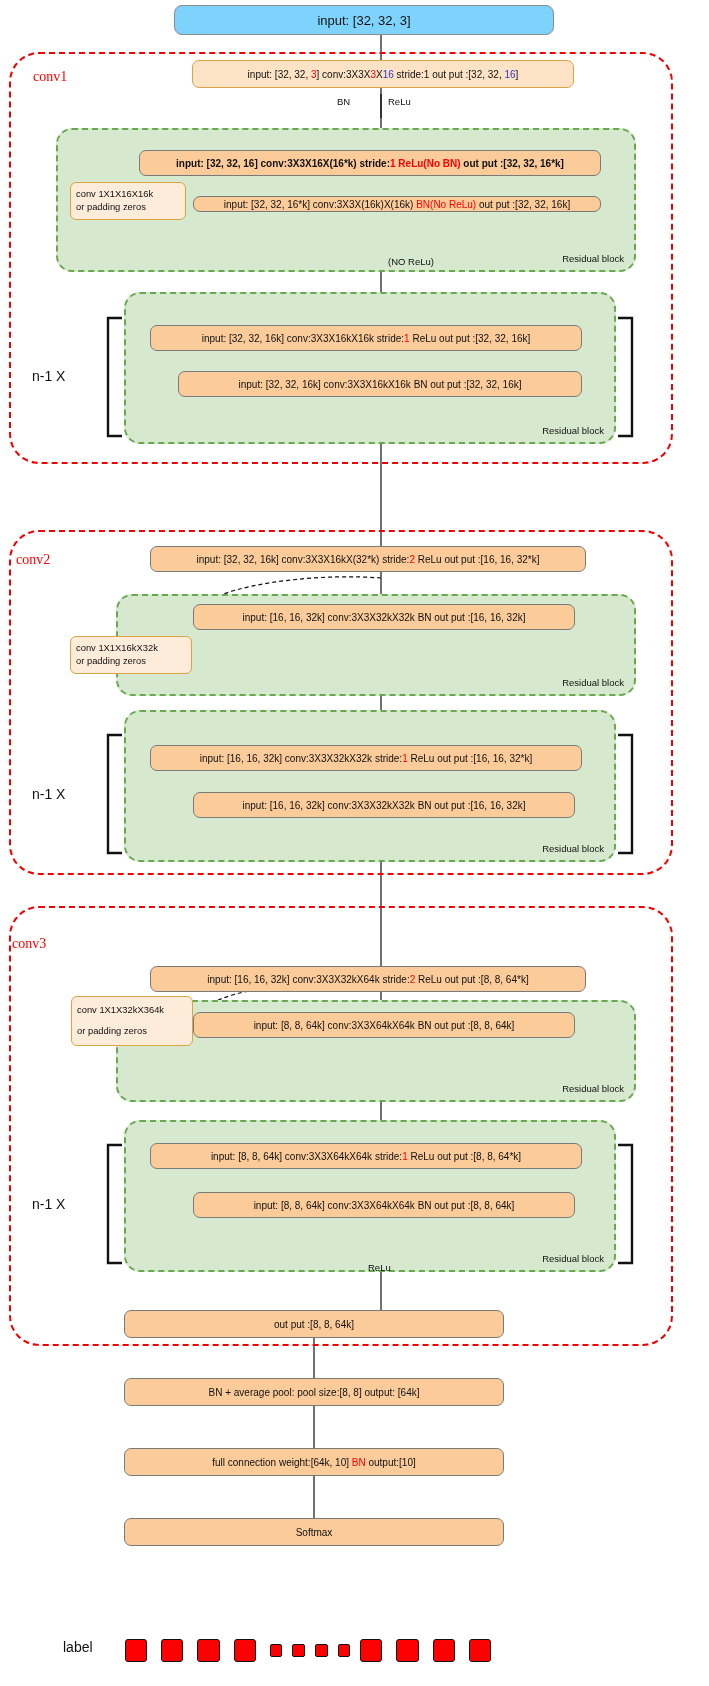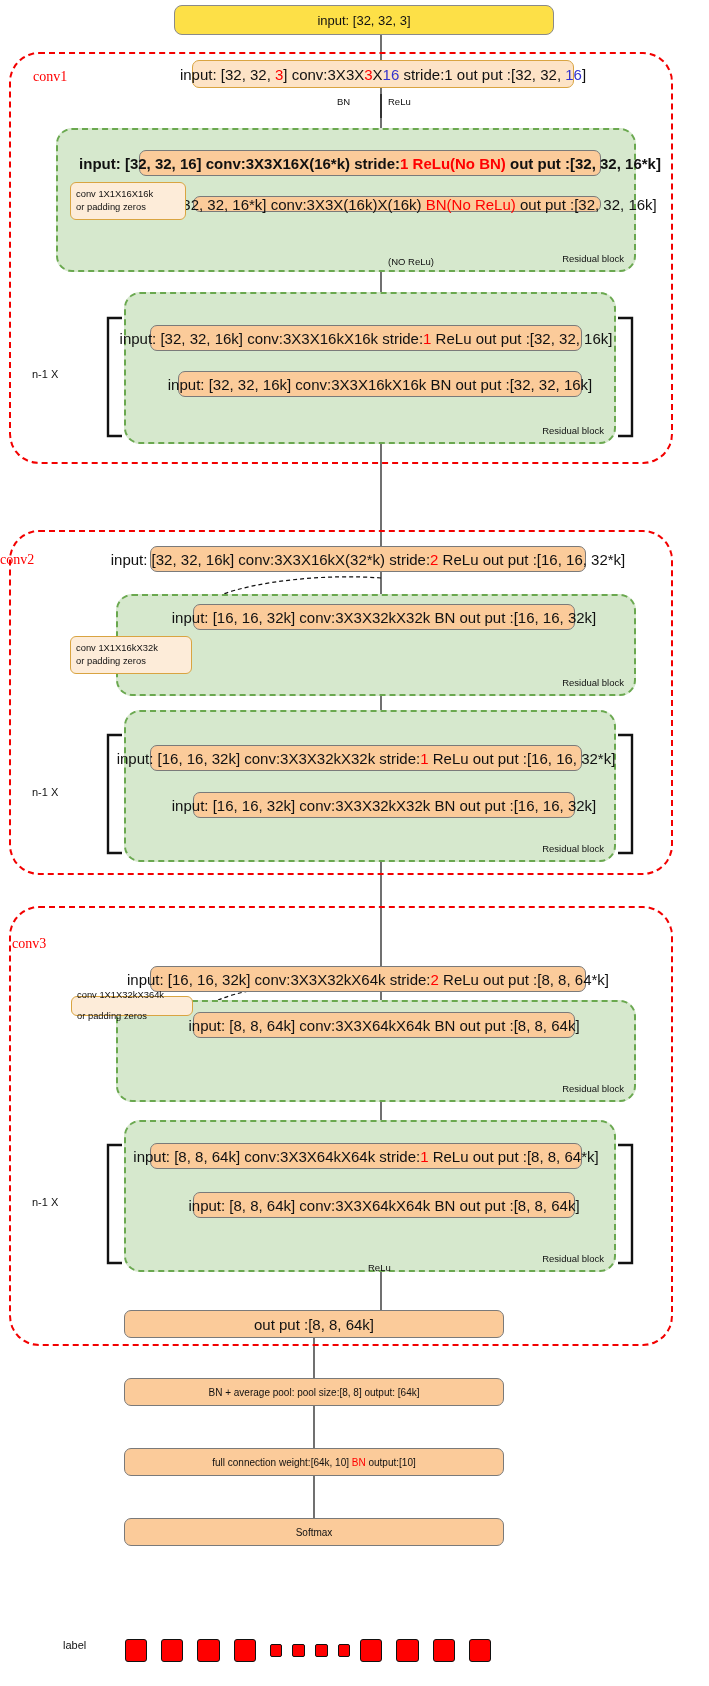--- a/index.html
+++ b/index.html
@@ -7,25 +7,25 @@
   #page{position:relative;width:709px;height:1686px;overflow:hidden;background:#fff;}
 
   .abs{position:absolute;box-sizing:border-box;}
 
   
   .obox{
     background:#fbcb9a;
     border:1.2px solid #7a7a7a;
     border-radius:7px;
     display:flex;align-items:center;justify-content:center;
-    font-size:15px;color:#111;white-space:nowrap;
+    font-size:10px;color:#111;white-space:nowrap;
     box-shadow:0 0 0 0 rgba(0,0,0,0);
   }
   .obox.light{background:#fde3c6;border-color:#d9a441;}
-  .obox.gray{background:#fde047;border:1.4px solid #8a8a8a;border-radius:8px;font-size:13px;}
+  .obox.gray{background:#7dd3fc;border:1.4px solid #8a8a8a;border-radius:8px;font-size:13px;}
   .obox.callout{
     background:#fdecd9;border:1.3px solid #d9a441;border-radius:6px;
     flex-direction:column;align-items:flex-start;justify-content:center;
     font-size:9.4px;line-height:1.35;padding:3px 5px;white-space:normal;
   }
   .obox.wide{font-size:10px;}
 
   .red{color:#ff0000;}
   .blue{color:#3333cc;}
 
@@ -42,21 +42,21 @@
   
   .greenblock{
     background:#d6e8cd;
     border:2px dashed #6aa84f;
     border-radius:16px;
   }
   .rblabel{position:absolute;right:10px;bottom:6px;font-size:9.5px;color:#111;}
 
   
   .txt{font-size:9.5px;color:#111;white-space:nowrap;}
-  .txt.big{font-size:11px;}
+  .txt.big{font-size:14px;}
 
   
   svg.overlay{position:absolute;left:0;top:0;width:709px;height:1686px;pointer-events:none;}
 
   
   .lsq{background:#ff0000;border:1.6px solid #111;border-radius:3px;}
   .lsq.small{border-radius:2px;border-width:1.4px;}
   .labelrow{display:flex;align-items:center;}
 </style>
 </head>
@@ -180,21 +180,21 @@
   </div>
   <div class="abs obox" style="left:150px;top:325px;width:432px;height:26px;">
     <span><span>input: [32, 32, 16k]  conv:3X3X16kX16k stride:</span><span class="red">1</span><span>  ReLu  out put :[32, 32, 16k]</span></span>
   </div>
   <div class="abs obox" style="left:178px;top:371px;width:404px;height:26px;">
     <span><span>input: [32, 32, 16k]  conv:3X3X16kX16k  BN   out put :[32, 32, 16k]</span></span>
   </div>
   <div class="abs txt big" style="left:32px;top:368px;">n-1  X</div>
 
   <div class="abs redgroup" style="left:9px;top:530px;width:664px;height:345px;"></div>
-  <div class="abs grouplabel" style="left:0;top:552px;">conv2</div>
+  <div class="abs grouplabel" style="left:16px;top:552px;">conv2</div>
 
   <div class="abs greenblock" style="left:116px;top:594px;width:520px;height:102px;">
     <span class="rblabel">Residual block</span>
   </div>
   <div class="abs obox" style="left:150px;top:546px;width:436px;height:26px;">
     <span><span>input: [32, 32, 16k]  conv:3X3X16kX(32*k) stride:</span><span class="red">2</span><span> ReLu  out put :[16, 16, 32*k]</span></span>
   </div>
   <div class="abs obox" style="left:193px;top:604px;width:382px;height:26px;">
     <span><span>input: [16, 16, 32k]  conv:3X3X32kX32k  BN  out put :[16, 16, 32k]</span></span>
   </div>
@@ -219,21 +219,21 @@
 
   <div class="abs greenblock" style="left:116px;top:1000px;width:520px;height:102px;">
     <span class="rblabel">Residual block</span>
   </div>
   <div class="abs obox" style="left:150px;top:966px;width:436px;height:26px;">
     <span><span>input: [16, 16, 32k]  conv:3X3X32kX64k stride:</span><span class="red">2</span><span> ReLu  out put :[8, 8, 64*k]</span></span>
   </div>
   <div class="abs obox" style="left:193px;top:1012px;width:382px;height:26px;">
     <span><span>input: [8, 8, 64k]  conv:3X3X64kX64k  BN  out put :[8, 8, 64k]</span></span>
   </div>
-  <div class="abs obox callout" style="left:71px;top:996px;width:122px;height:20px;gap:8px;">
+  <div class="abs obox callout" style="left:71px;top:996px;width:122px;height:50px;gap:8px;">
     <span>conv 1X1X32kX364k</span>
     <span>or padding zeros</span>
   </div>
 
   <div class="abs greenblock" style="left:124px;top:1120px;width:492px;height:152px;">
     <span class="rblabel">Residual block</span>
   </div>
   <div class="abs obox" style="left:150px;top:1143px;width:432px;height:26px;">
     <span><span>input: [8, 8, 64k]  conv:3X3X64kX64k stride:</span><span class="red">1</span><span>  ReLu  out put :[8, 8, 64*k]</span></span>
   </div>

